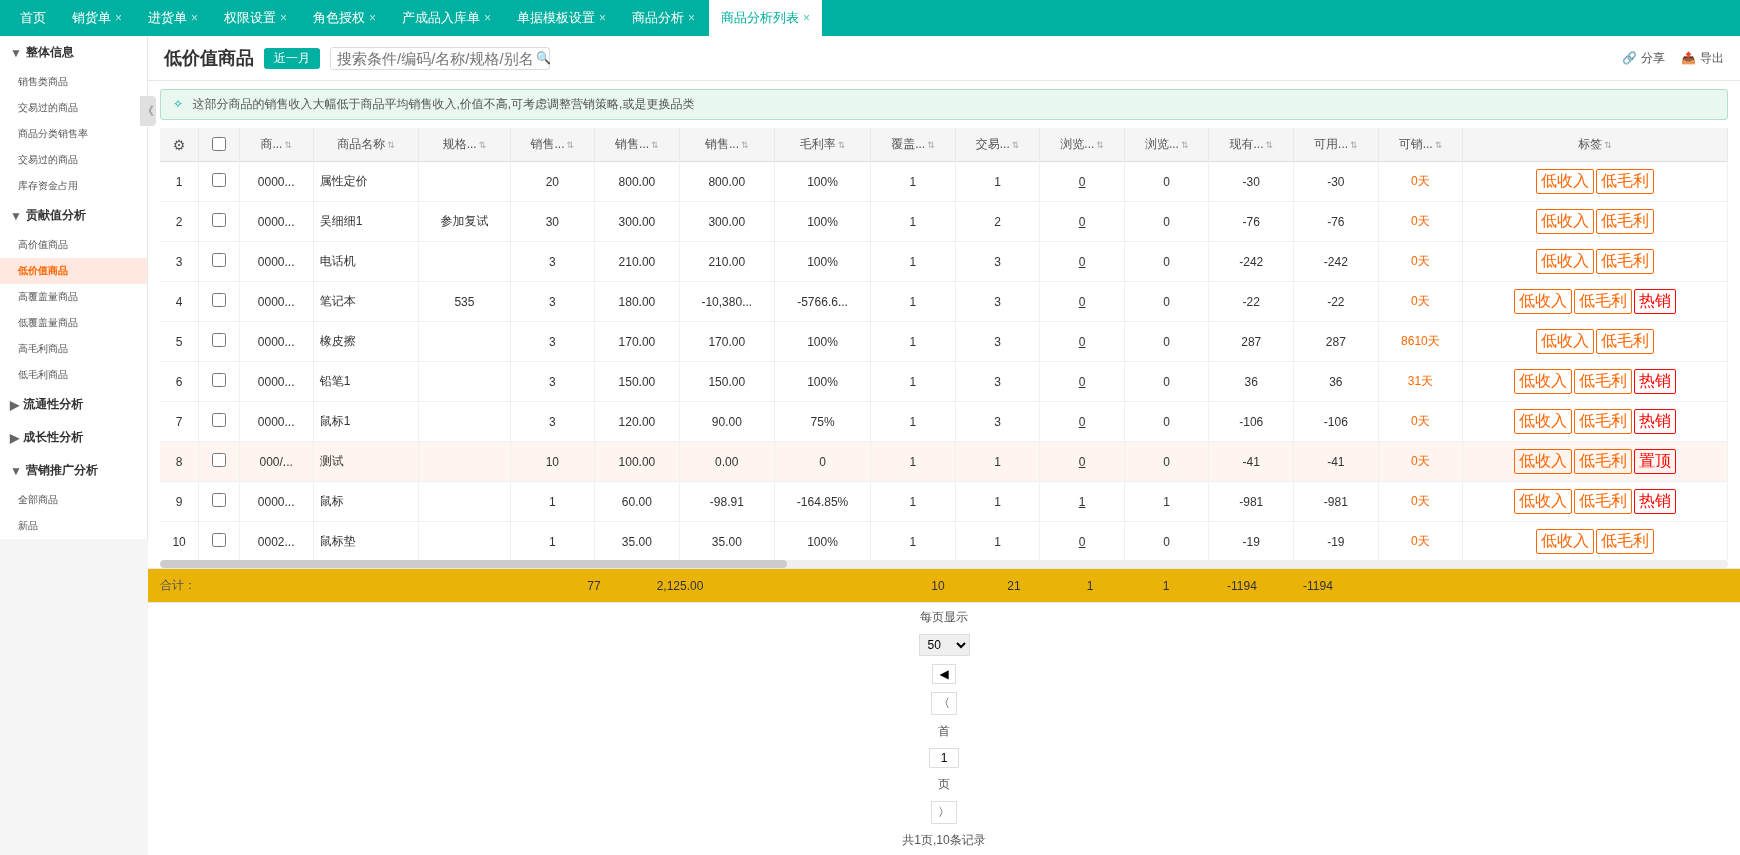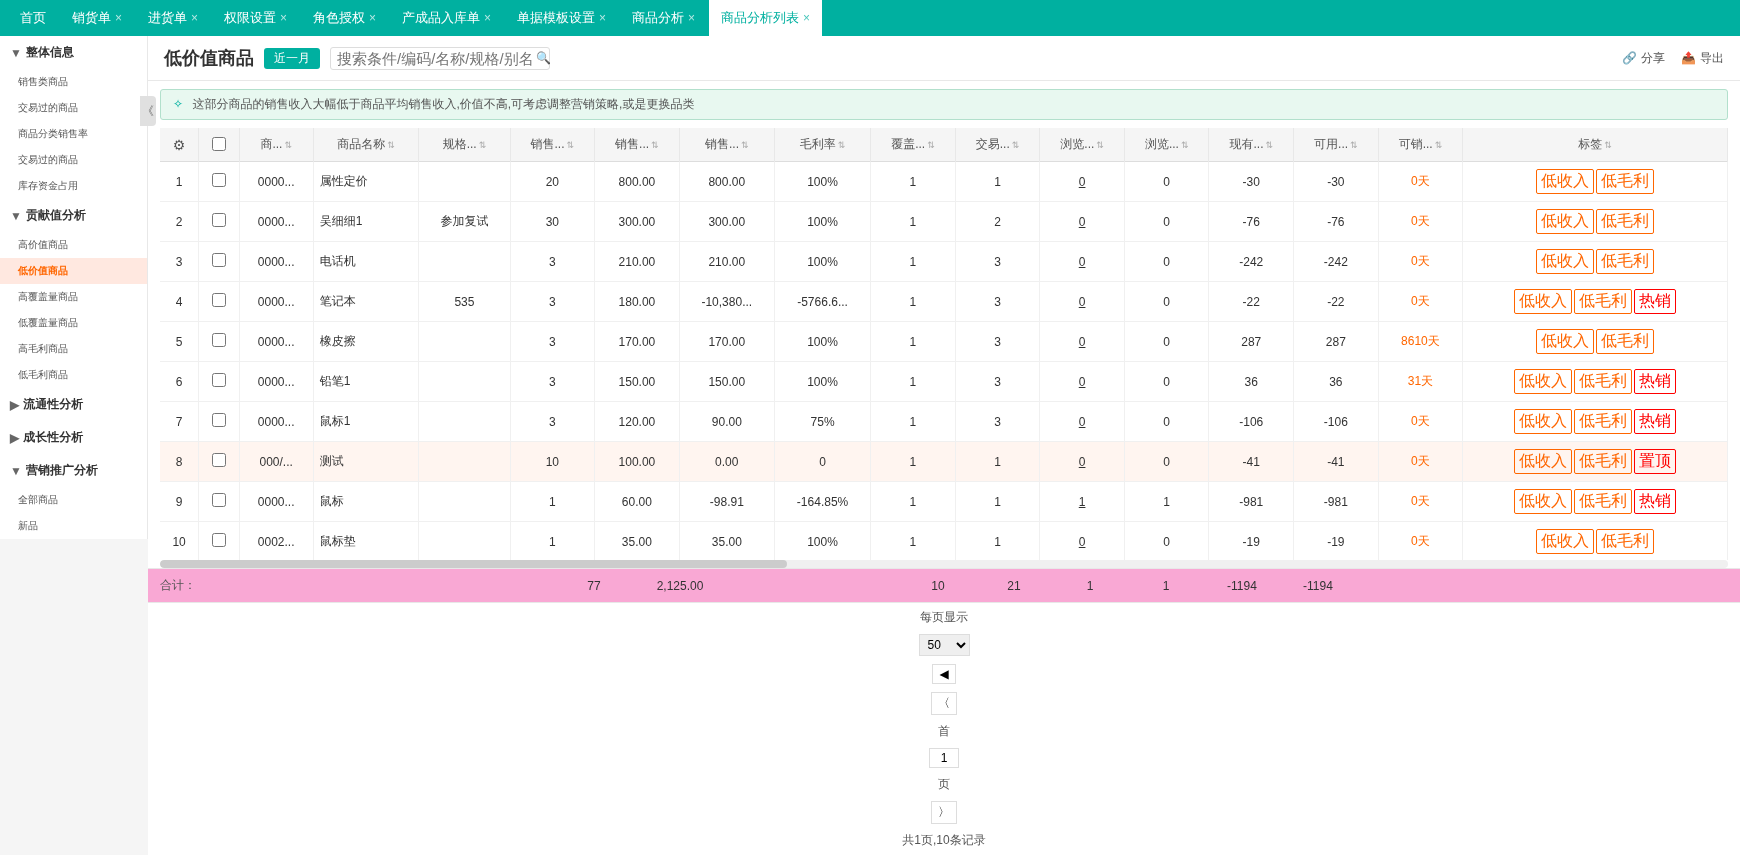--- a/index.html
+++ b/index.html
@@ -204,21 +204,21 @@
       margin: 1px;
     }
     .tag-orange { color: #ff6600; border-color: #ff6600; }
     .tag-red { color: #f00; border-color: #f00; }
     .day-orange { color: #ff6600; }
     .underline { text-decoration: underline; }
     .checkbox { width: 14px; height: 14px; cursor: pointer; }
 
     
     .footer-total {
-      background: #f9a8d4;
+      background: #eab308;
       border-top: 1px solid #e8e8e8;
       padding: 8px 12px;
       display: flex;
       align-items: center;
       font-size: 12px;
       gap: 0;
     }
     .footer-total .label { color: #555; min-width: 60px; }
     .footer-total .cells {
       display: flex;

